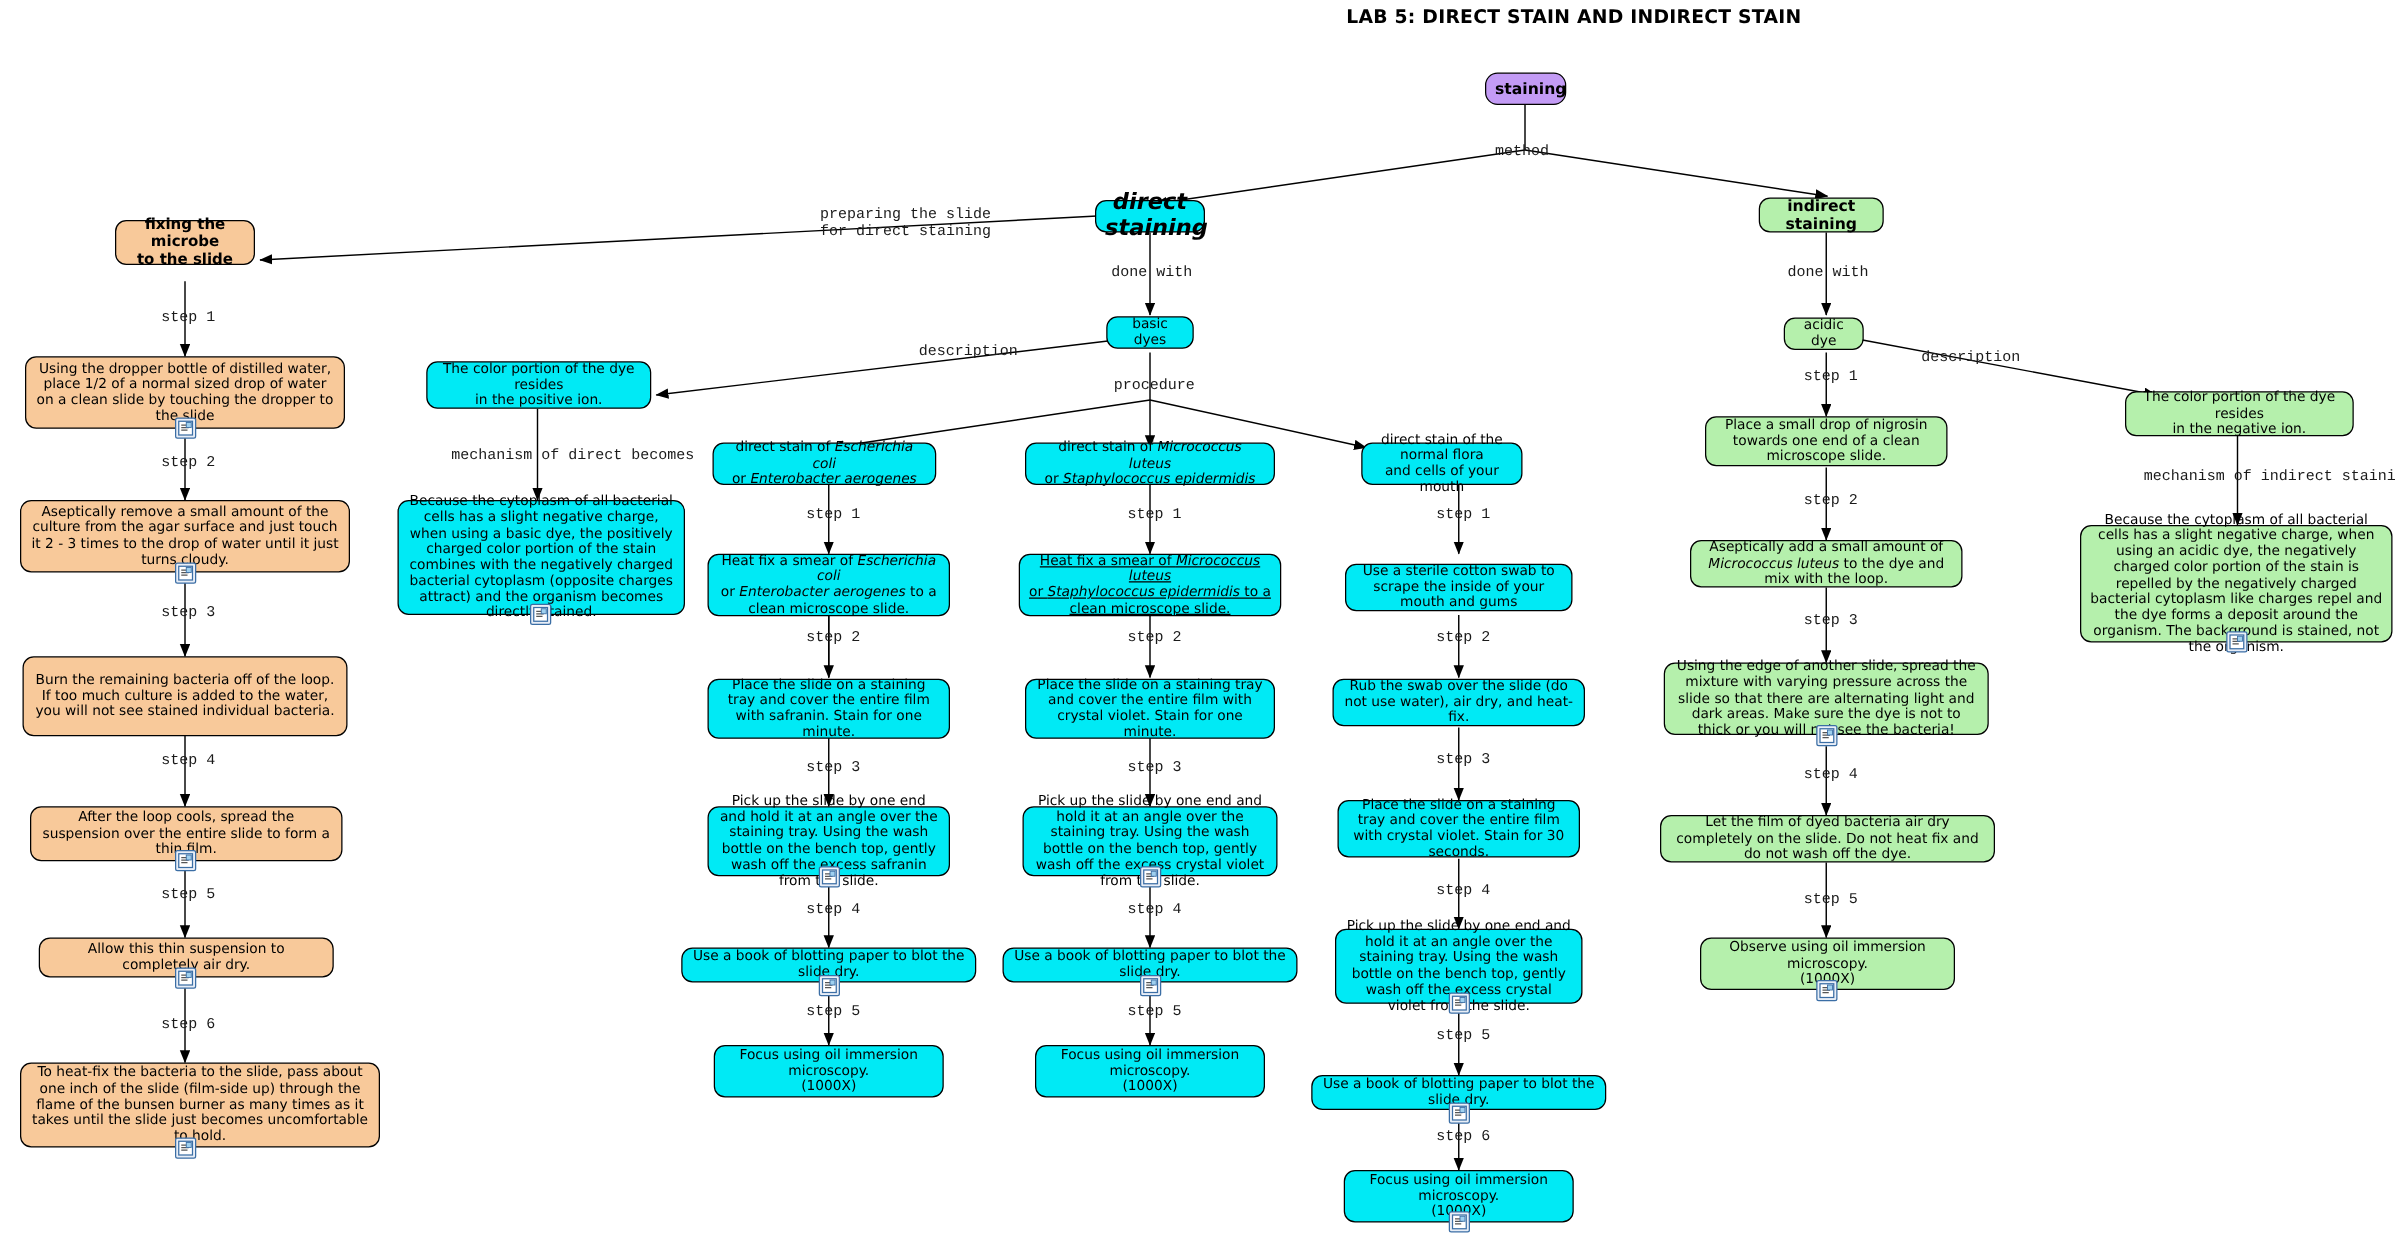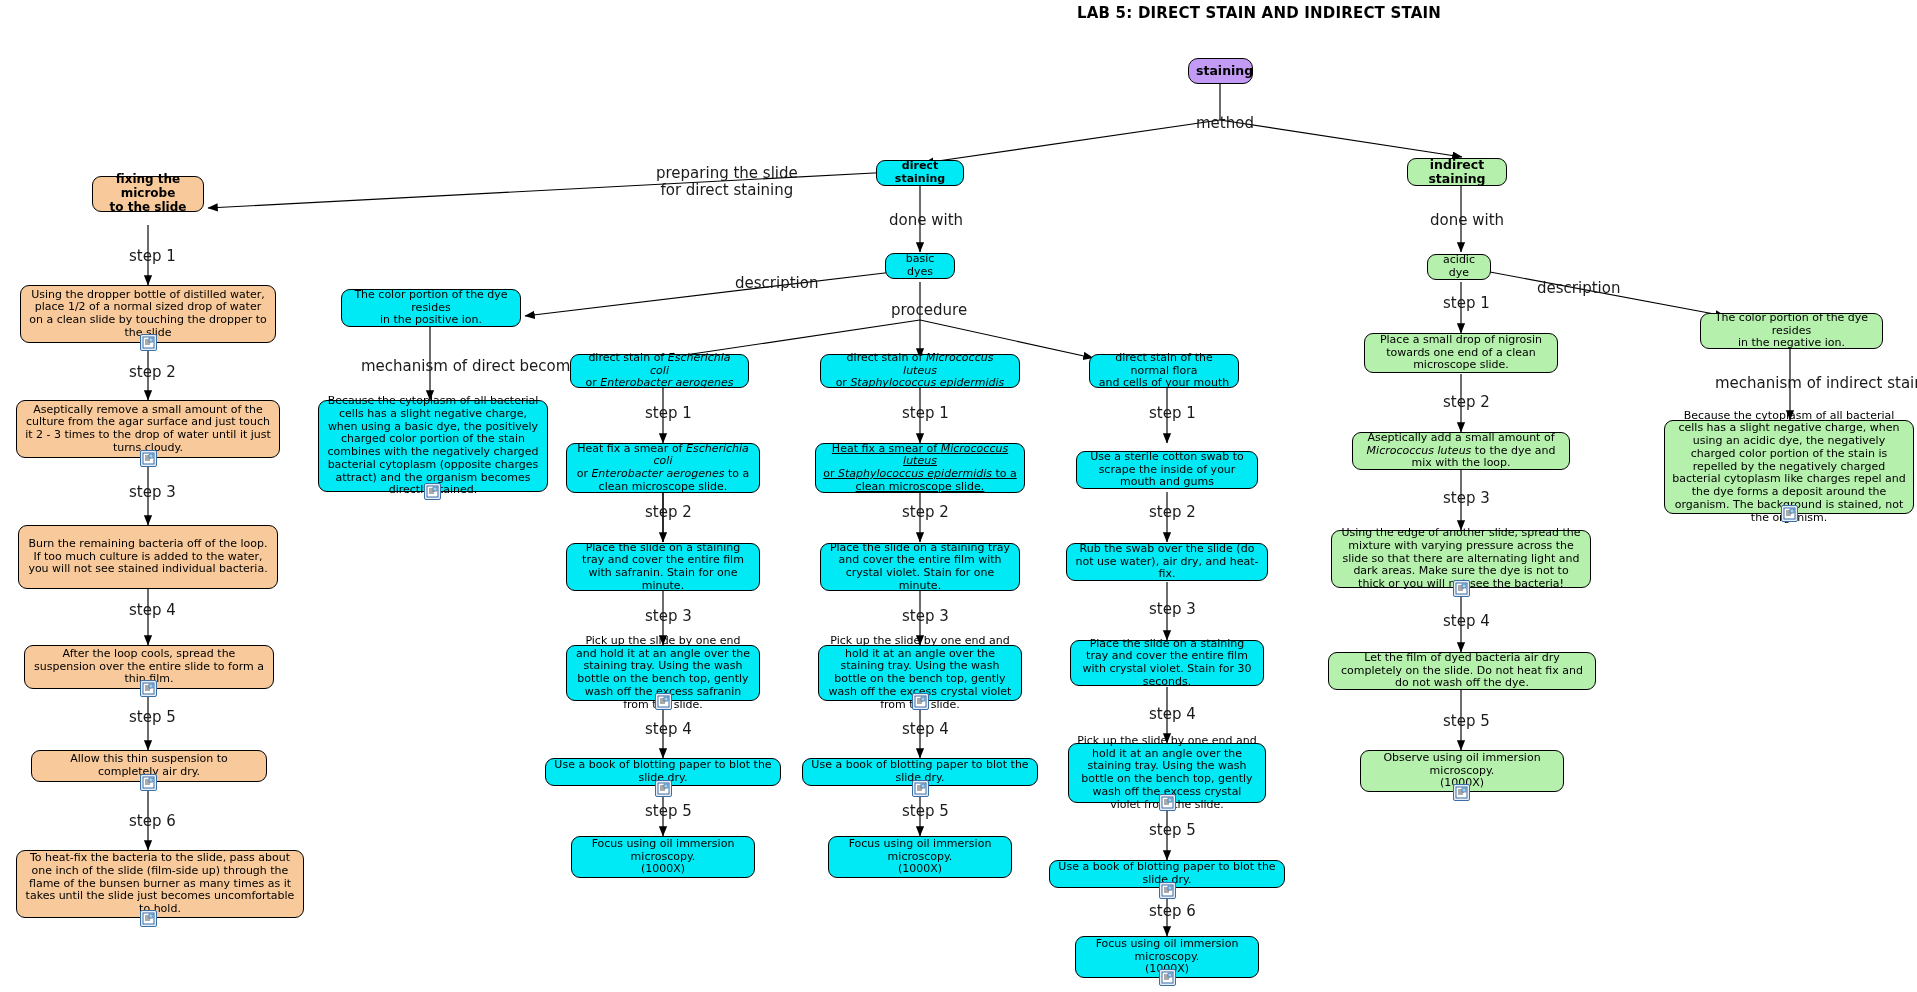--- a/index.html
+++ b/index.html
@@ -11,28 +11,28 @@
 
   .title{position:absolute;font-weight:bold;font-size:15px;letter-spacing:.2px;
          white-space:nowrap;}
 
   .node{position:absolute;box-sizing:border-box;border:1.4px solid #000;
         border-radius:9px;display:flex;align-items:center;justify-content:center;
         text-align:center;line-height:1.16;padding:4px 7px;}
   .node span.txt{display:block;width:100%;}
   .root{background:#c39bf5;font-weight:bold;font-size:12.5px;border-radius:10px;}
   .cyan{background:#00eaf5;font-size:11px;}
-  .cyanb{background:#00eaf5;font-weight:bold;font-size:11px;}
+  .cyanb{background:#00eaf5;font-weight:bold;font-size:18px;font-style:italic;}
   .green{background:#b5f0ac;font-size:11px;}
   .greenb{background:#b5f0ac;font-weight:bold;font-size:12.5px;}
   .orange{background:#f8c99a;font-size:11px;}
   .orangeb{background:#f8c99a;font-weight:bold;font-size:12px;}
 
-  .elabel{position:absolute;font-size:15px;color:#1a1a1a;white-space:pre;
-          text-align:center;background:transparent;line-height:1.15;}
+  .elabel{position:absolute;font-size:12px;color:#1a1a1a;white-space:pre;
+          text-align:center;background:transparent;line-height:1.15;font-family:Liberation Mono, monospace;}
 
   .resicon{position:absolute;width:17px;height:17px;border:1px solid #3b6ea5;
            background:#e8eef7;border-radius:2px;box-sizing:border-box;
            display:flex;align-items:center;justify-content:center;}
   .resicon svg{display:block;}
   i{font-style:italic;}
 </style>
 </head>
 <body>
 
@@ -355,21 +355,21 @@
         <line x1="3" y1="8" x2="8" y2="8" stroke="#555" stroke-width="1"></line>
         <rect x="7" y="2" width="4" height="4" fill="#9fd0ef" stroke="#3b6ea5" stroke-width=".7"></rect>
       </svg>
   </div>
 
   <div class="node cyan" style="left:828px;top:836px;width:184px;height:42px;white-space:pre-line;">
     <span class="txt">Focus using oil immersion microscopy.
 (1000X)</span>
   </div>
 
-  <div class="node cyan" style="left:1089px;top:354px;width:150px;height:34px;white-space:pre-line;">
+  <div class="node cyan" style="left:1089px;top:354px;width:129px;height:34px;white-space:pre-line;">
     <span class="txt">direct stain of the normal flora
 and cells of your mouth</span>
   </div>
 
   <div class="node cyan" style="left:1076px;top:451px;width:182px;height:38px;">
     <span class="txt">Use a sterile cotton swab to scrape the inside of your mouth and gums</span>
   </div>
 
   <div class="node cyan" style="left:1066px;top:543px;width:202px;height:38px;">
     <span class="txt">Rub the swab over the slide (do not use water), air dry, and heat-fix.</span>

